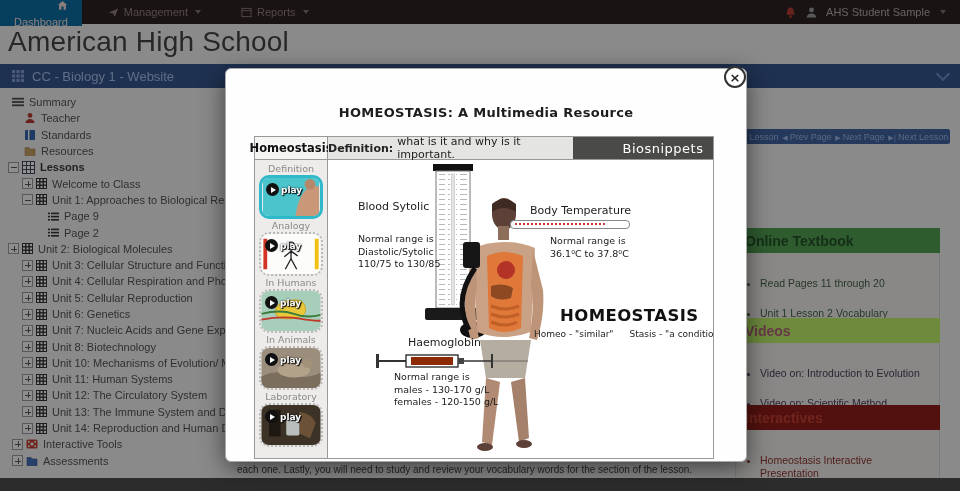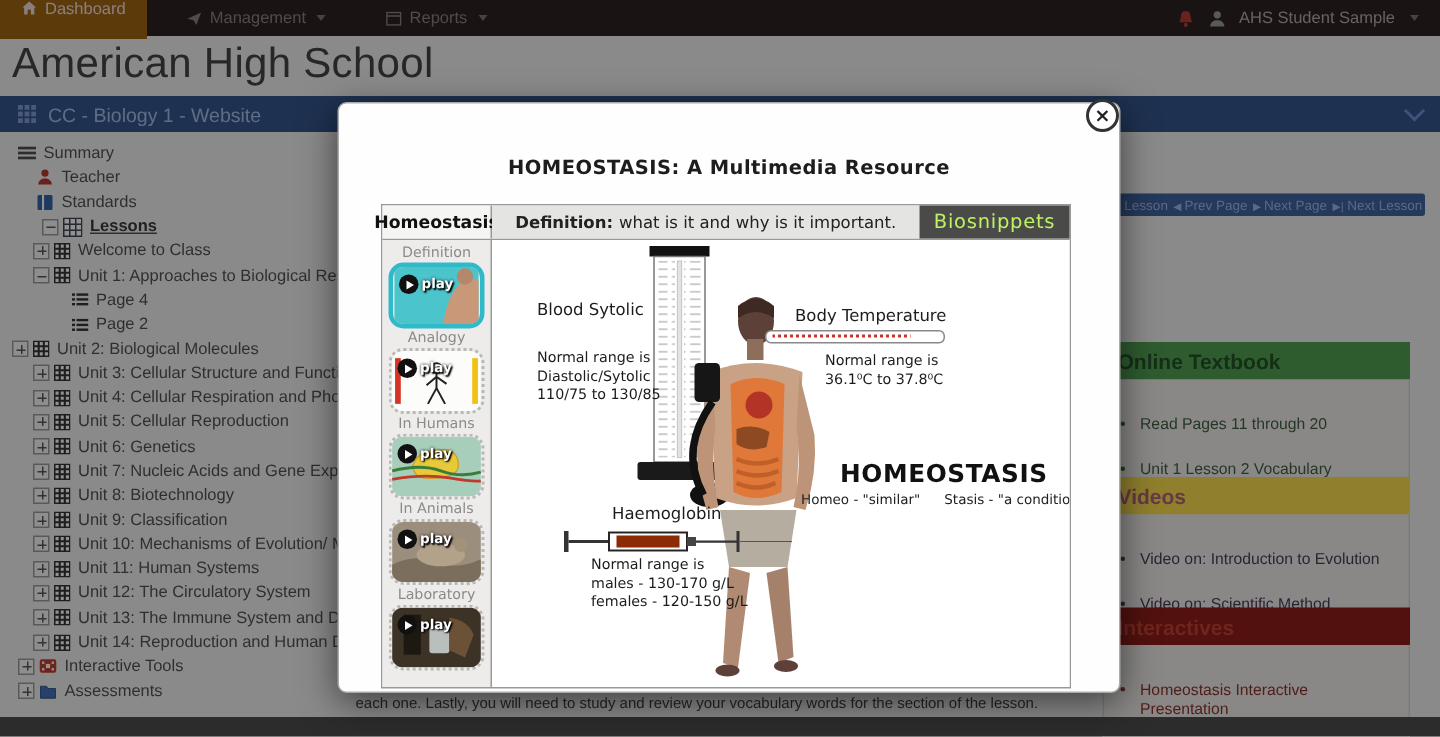--- a/index.html
+++ b/index.html
@@ -2,22 +2,22 @@
 <html><head>
 <meta charset="utf-8">
 <style>
   html,body{margin:0;padding:0;background:#666;}
   .stage{position:relative;width:960px;height:491px;overflow:hidden;background:#f3f3f1;
          font-family:"Liberation Sans",sans-serif;}
   
   .app{position:absolute;inset:0;z-index:1;}
   .topnav{position:absolute;top:0;left:0;right:0;height:24px;background:#261b18;
           display:flex;align-items:stretch;color:#8d7f7c;font-size:11px;}
-  .tab-dashboard{display:flex;align-items:flex-start;gap:5px;background:#a16207;color:#f3ded9;
-          padding:0 14px;height:26px;}
+  .tab-dashboard{display:flex;align-items:flex-end;gap:5px;background:#0369a1;color:#f3ded9;
+          padding:0 14px;height:26px;flex-direction:column;}
   .nav-item{display:flex;align-items:center;gap:5px;padding:0 14px;margin-left:12px;}
   .caret{width:0;height:0;border-left:3.5px solid transparent;border-right:3.5px solid transparent;
           border-top:4px solid #7a6f6c;margin-left:2px;}
   .nav-right{margin-left:auto;display:flex;align-items:center;gap:8px;padding-right:14px;color:#b5aaa6;}
   .icn{display:inline-flex;align-items:center;}
   
   .page-title{position:absolute;top:26px;left:8px;font-size:28px;color:#3f3f3f;letter-spacing:.2px;}
   
   .course-bar{position:absolute;top:64px;left:0;right:0;height:24px;background:#2f5187;color:#9fc0e8;
           display:flex;align-items:center;font-size:13px;padding:0 12px;gap:8px;}
@@ -53,22 +53,22 @@
          line-height:17px;text-align:center;padding:0;cursor:pointer;font-family:"DejaVu Sans",sans-serif;}
   .modal-title{position:absolute;top:36px;left:0;width:100%;text-align:center;font-size:13px;font-weight:bold;
          color:#1d1d1d;font-family:"DejaVu Sans",sans-serif;letter-spacing:.3px;}
   .resource{position:absolute;left:28px;top:67px;width:458px;height:321px;border:1px solid #999;
          font-family:"DejaVu Sans",sans-serif;background:#fff;display:flex;flex-direction:column;}
   .res-header{display:flex;height:22px;border-bottom:1px solid #999;flex:0 0 auto;}
   .res-tab{width:72px;border-right:1px solid #999;background:#f5f5f3;display:flex;align-items:center;
          justify-content:center;font-size:11.5px;font-weight:bold;color:#111;}
   .res-def{flex:1;background:#e4e4e2;display:flex;align-items:center;justify-content:center;font-size:11px;color:#222;}
   .res-def b{margin-right:4px;}
-  .res-brand{width:100px;background:#4a4a48;color:#bef264;display:flex;align-items:center;justify-content:center;
-         font-size:13px;letter-spacing:.5px;transform-origin:center;}
+  .res-brand{width:100px;background:#4a4a48;color:#ffffff;display:flex;align-items:center;justify-content:center;
+         font-size:13px;letter-spacing:.5px;transform-origin:center;padding-left:40px;}
   .res-body{display:flex;flex:1;min-height:0;}
   .res-left{width:72px;border-right:1px solid #999;background:#edecea;display:flex;flex-direction:column;
          align-items:center;padding-top:2px;}
   .cap{font-size:9.5px;color:#8a8a8a;margin:1px 0;}
   .thumb{position:relative;width:60px;height:40px;border-radius:10px;overflow:hidden;border:2px dotted #b8b8b8;flex:0 0 auto;}
   .thumb.sel{border:3px solid #2fb9c9;width:58px;height:38px;}
   .thumb svg{position:absolute;inset:0;width:100%;height:100%;}
   .play-badge{position:absolute;top:5px;left:4px;display:flex;align-items:center;gap:2px;z-index:2;}
   .play-circ{width:13px;height:13px;border-radius:50%;background:#111;display:flex;align-items:center;justify-content:center;}
   .play-tri{width:0;height:0;border-top:3px solid transparent;border-bottom:3px solid transparent;border-left:5px solid #fff;margin-left:1px;}
@@ -193,21 +193,30 @@
         <div class="trow" style="padding-left: 12px;">
           <span style="width: 12px; flex: 0 0 auto;"></span>
           <span class="ticon">
             <svg width="12" height="12" viewBox="0 0 12 12">
               <rect x="1" y="1" width="10" height="10" rx="1" fill="#2f5fa8"></rect>
               <rect x="4" y="1" width="1.4" height="10" fill="#fff"></rect>
             </svg>
           </span>
           <span>Standards</span>
         </div>
-        <div class="trow" style="padding-left: 28px; text-decoration: underline;">
+        <div class="trow" style="padding-left: 12px;">
+          <span style="width: 12px; flex: 0 0 auto;"></span>
+          <span class="ticon">
+            <svg width="12" height="12" viewBox="0 0 12 12">
+              <path d="M1,2.5 h4 l1,1.5 h5 v6.5 h-10 Z" fill="#c9a05e" stroke="#a67f42" stroke-width="0.6"></path>
+            </svg>
+          </span>
+          <span>Resources</span>
+        </div>
+        <div class="trow" style="padding-left: 8px;">
           <span class="exp minus"></span>
           <span class="ticon">
             <svg width="13" height="13" viewBox="0 0 13 13">
               <rect x="0.5" y="0.5" width="12" height="12" fill="#fff" stroke="#38414f"></rect>
               <g stroke="#38414f" stroke-width="1">
                 <line x1="0.5" y1="4.5" x2="12.5" y2="4.5"></line>
                 <line x1="0.5" y1="8.5" x2="12.5" y2="8.5"></line>
                 <line x1="4.5" y1="0.5" x2="4.5" y2="12.5"></line>
                 <line x1="8.5" y1="0.5" x2="8.5" y2="12.5"></line>
               </g>
@@ -251,21 +260,21 @@
               <g fill="#2e2e2e">
                 <rect x="0" y="1.6" width="2" height="1.6"></rect>
                 <rect x="3" y="1.6" width="8" height="1.6"></rect>
                 <rect x="0" y="4.8" width="2" height="1.6"></rect>
                 <rect x="3" y="4.8" width="8" height="1.6"></rect>
                 <rect x="0" y="8" width="2" height="1.6"></rect>
                 <rect x="3" y="8" width="8" height="1.6"></rect>
               </g>
             </svg>
           </span>
-          <span>Page 4</span>
+          <span>Page 9</span>
         </div>
         <div class="trow" style="padding-left: 48px;">
           <span class="ticon">
             <svg width="11" height="11" viewBox="0 0 11 11">
               <g fill="#2e2e2e">
                 <rect x="0" y="1.6" width="2" height="1.6"></rect>
                 <rect x="3" y="1.6" width="8" height="1.6"></rect>
                 <rect x="0" y="4.8" width="2" height="1.6"></rect>
                 <rect x="3" y="4.8" width="8" height="1.6"></rect>
                 <rect x="0" y="8" width="2" height="1.6"></rect>
@@ -372,35 +381,20 @@
               <rect x="0.5" y="0.5" width="10" height="10" fill="#fff" stroke="#2e2e2e"></rect>
               <g stroke="#2e2e2e" stroke-width="1.4">
                 <line x1="0.5" y1="3.8" x2="10.5" y2="3.8"></line>
                 <line x1="0.5" y1="7.2" x2="10.5" y2="7.2"></line>
                 <line x1="3.8" y1="0.5" x2="3.8" y2="10.5"></line>
                 <line x1="7.2" y1="0.5" x2="7.2" y2="10.5"></line>
               </g>
             </svg>
           </span>
           <span>Unit 8: Biotechnology</span>
-        </div>
-        <div class="trow" style="padding-left: 22px;">
-          <span class="exp plus"></span>
-          <span class="ticon">
-            <svg width="11" height="11" viewBox="0 0 11 11">
-              <rect x="0.5" y="0.5" width="10" height="10" fill="#fff" stroke="#2e2e2e"></rect>
-              <g stroke="#2e2e2e" stroke-width="1.4">
-                <line x1="0.5" y1="3.8" x2="10.5" y2="3.8"></line>
-                <line x1="0.5" y1="7.2" x2="10.5" y2="7.2"></line>
-                <line x1="3.8" y1="0.5" x2="3.8" y2="10.5"></line>
-                <line x1="7.2" y1="0.5" x2="7.2" y2="10.5"></line>
-              </g>
-            </svg>
-          </span>
-          <span>Unit 9: Classification</span>
         </div>
         <div class="trow" style="padding-left: 22px;">
           <span class="exp plus"></span>
           <span class="ticon">
             <svg width="11" height="11" viewBox="0 0 11 11">
               <rect x="0.5" y="0.5" width="10" height="10" fill="#fff" stroke="#2e2e2e"></rect>
               <g stroke="#2e2e2e" stroke-width="1.4">
                 <line x1="0.5" y1="3.8" x2="10.5" y2="3.8"></line>
                 <line x1="0.5" y1="7.2" x2="10.5" y2="7.2"></line>
                 <line x1="3.8" y1="0.5" x2="3.8" y2="10.5"></line>
@@ -508,21 +502,21 @@
         <section class="panel" style="top: 228px;">
           <div class="panel-h" style="background: rgb(76, 158, 76); color: rgb(30, 77, 32);">Online Textbook</div>
           <div class="panel-b">
             <ul>
               <li style="color: rgb(58, 92, 58);">Read Pages 11 through 20</li>
               <li style="color: rgb(58, 92, 58);">Unit 1 Lesson 2 Vocabulary</li>
             </ul>
           </div>
         </section>
         <section class="panel" style="top: 318px;">
-          <div class="panel-h" style="background: #fde047; color: rgb(176, 95, 118);">Videos</div>
+          <div class="panel-h" style="background: #bef264; color: rgb(176, 95, 118);">Videos</div>
           <div class="panel-b">
             <ul>
               <li style="color: rgb(74, 53, 80);">Video on: Introduction to Evolution</li>
               <li style="color: rgb(74, 53, 80);">Video on: Scientific Method</li>
             </ul>
           </div>
         </section>
         <section class="panel" style="top: 405px;">
           <div class="panel-h" style="background: rgb(140, 23, 16); color: rgb(196, 58, 43);">Interactives</div>
           <div class="panel-b">

